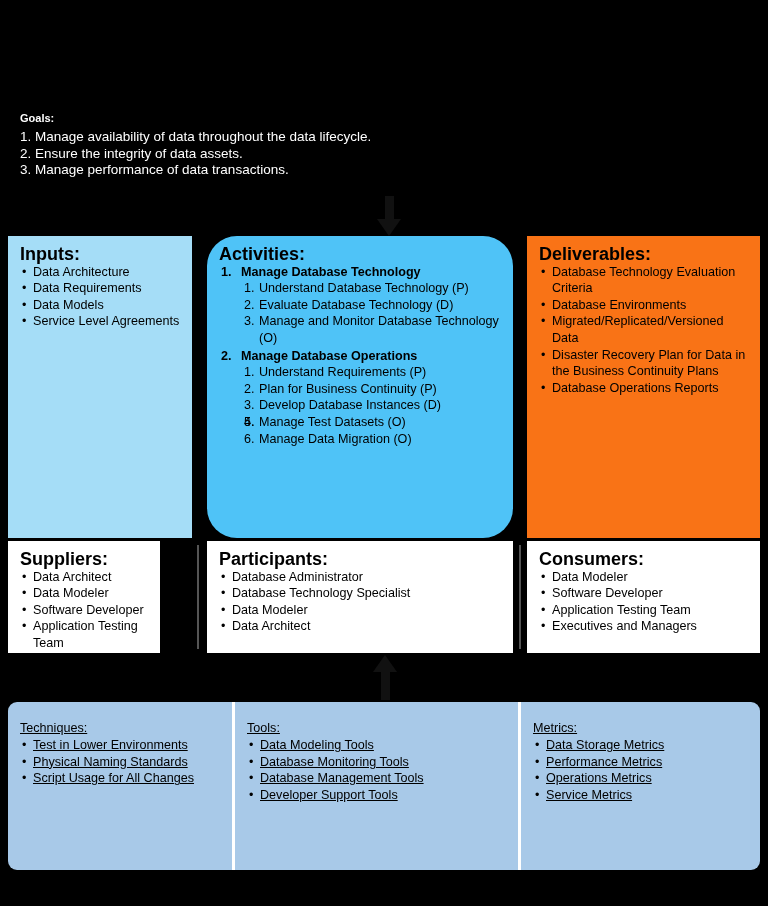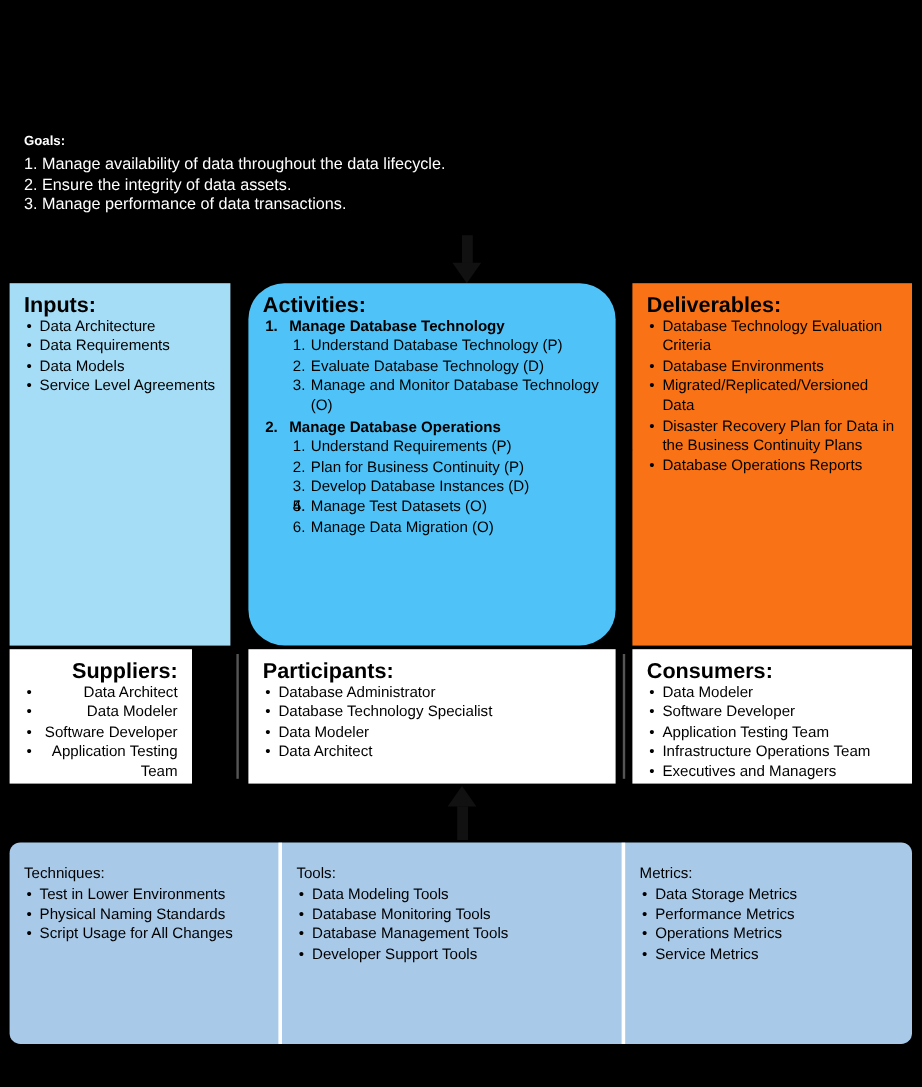--- a/index.html
+++ b/index.html
@@ -85,21 +85,21 @@
     position: absolute;
     left: 0;
     top: 0;
   }
 
   
   #inputs      { left: 8px;   top: 236px; width: 184px; height: 302px; background: #A5DDF7; }
   #activities  { left: 207px; top: 236px; width: 306px; height: 302px; background: #4FC3F7; border-radius: 30px; }
   #deliverables{ left: 527px; top: 236px; width: 233px; height: 302px; background: #f97316; }
 
-  #suppliers   { left: 8px;   top: 541px; width: 152px; height: 112px; background: #FFFFFF; text-align: right; }
+  #suppliers   { left: 8px;   top: 541px; width: 152px; height: 112px; background: #FFFFFF; }
   #participants{ left: 207px; top: 541px; width: 306px; height: 112px; background: #FFFFFF; }
   #consumers   { left: 527px; top: 541px; width: 233px; height: 112px; background: #FFFFFF; }
 
   
   #bottomrow {
     position: absolute;
     left: 8px;
     top: 702px;
     width: 752px;
     height: 168px;
@@ -117,20 +117,21 @@
   #bottomrow .bsep.s1 { left: 224px; }
   #bottomrow .bsep.s2 { left: 510px; }
 
   .bpanel {
     position: absolute;
     top: 18px;
     padding: 0 12px;
     color: #000000;
     font-size: 12.6px;
     line-height: 16.8px;
+    text-decoration: underline;
   }
   #techniques { left: 0px;   width: 224px; }
   #tools      { left: 227px; width: 283px; }
   #metrics    { left: 513px; width: 239px; }
 
   
   .vsep {
     position: absolute;
     background: #000000;
   }
@@ -298,21 +299,20 @@
       <li>Data Architect</li>
     </ul>
   </div>
 
   <div class="panel" id="consumers">
     <div class="ptitle">Consumers:</div>
     <ul class="bullets">
       <li>Data Modeler</li>
       <li>Software Developer</li>
       <li>Application Testing Team</li>
-      <li>Infrastructure Operations Team</li>
       <li>Executives and Managers</li>
     </ul>
   </div>
 
   <div class="thinsep" id="thin-left"></div>
   <div class="thinsep" id="thin-right"></div>
 
   <div class="arrow-shaft" id="botshaft"></div>
   <div class="arrow-head" id="bothead"></div>
 

